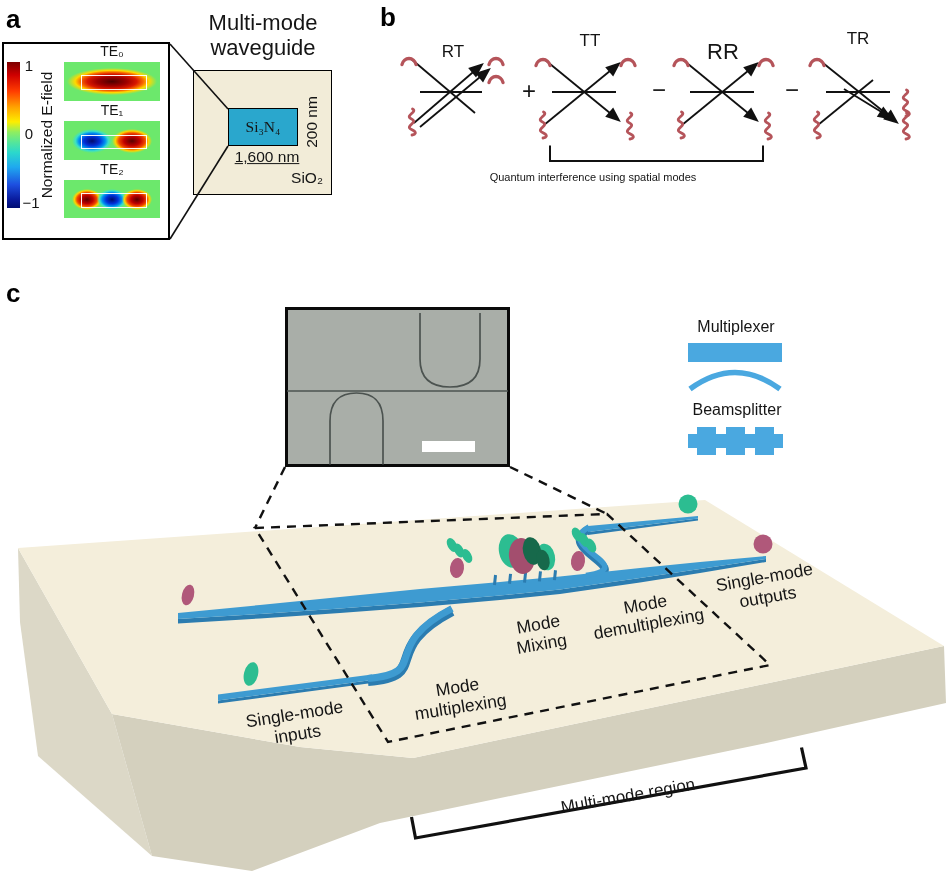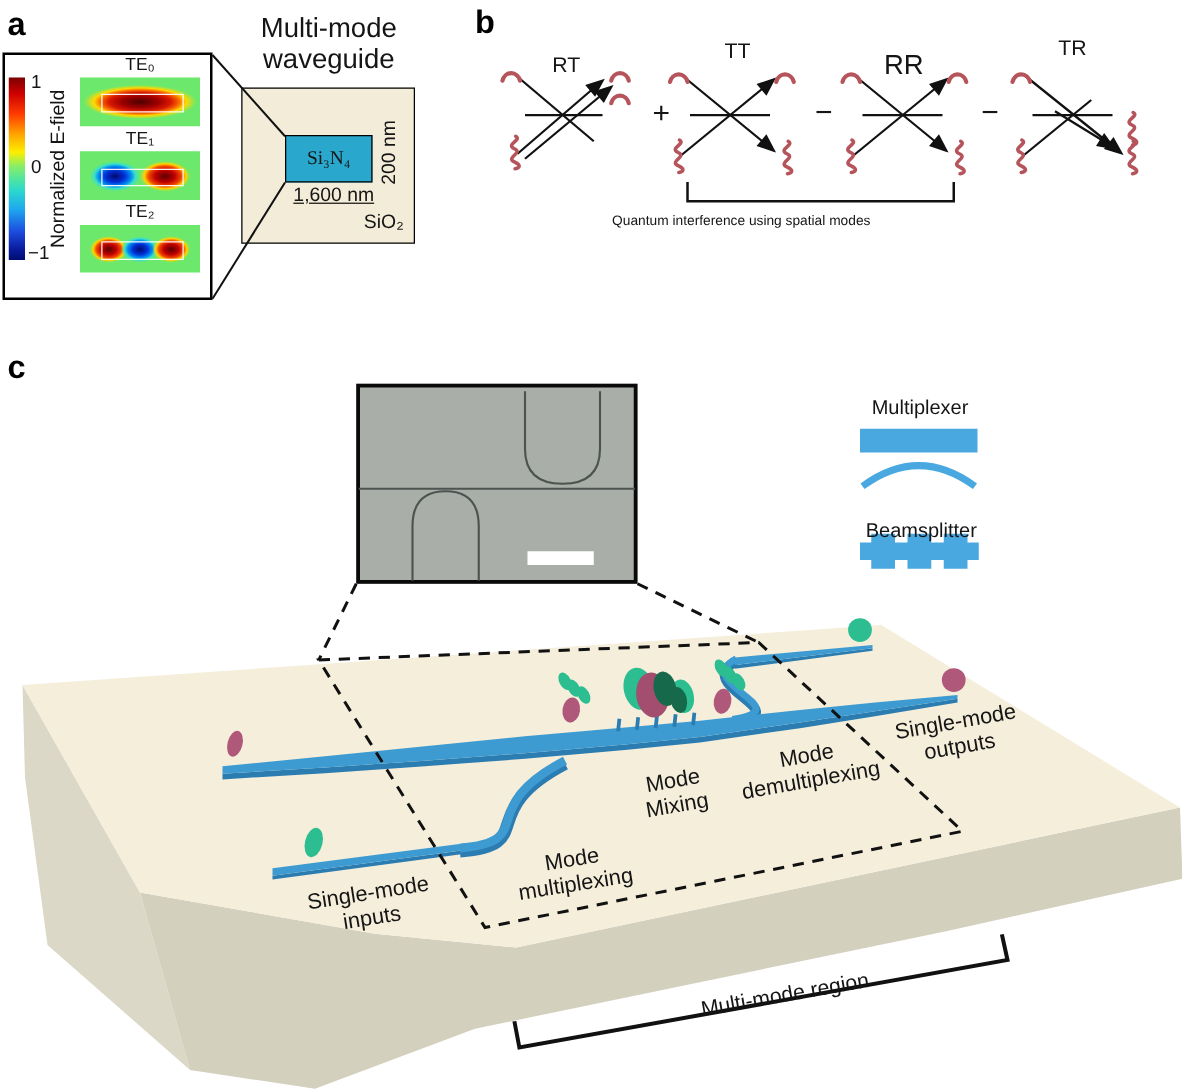--- a/index.html
+++ b/index.html
@@ -74,21 +74,21 @@
   <div class="txt nowrap" style="left:723px;top:52px;font-size:22px;">RR</div>
   <div class="txt nowrap" style="left:858px;top:39px;font-size:17px;">TR</div>
   <div class="txt nowrap" style="left:529px;top:91px;font-size:24px;">+</div>
   <div class="txt nowrap" style="left:659px;top:90px;font-size:24px;">−</div>
   <div class="txt nowrap" style="left:792px;top:90px;font-size:24px;">−</div>
   <div class="txt nowrap" style="left:593px;top:177px;font-size:11px;">Quantum interference using spatial modes</div>
 
   <div class="panel-letter" style="left:6px;top:278px;">c</div>
   <div class="box" id="inset" style="background:#a9aea8;"></div>
   <div class="txt nowrap" style="left:736px;top:327px;font-size:16px;">Multiplexer</div>
-  <div class="txt nowrap" style="left:737px;top:410px;font-size:16px;margin-top:16px;">Beamsplitter</div>
+  <div class="txt nowrap" style="left:737px;top:410px;font-size:16px;">Beamsplitter</div>
 
   <div class="txt" style="left:296px;top:724px;font-size:17.5px;transform:translate(-50%,-50%) rotate(-9deg);">Single-mode
 inputs</div>
   <div class="txt" style="left:459px;top:697px;font-size:17.5px;transform:translate(-50%,-50%) rotate(-9deg);">Mode
 multiplexing</div>
   <div class="txt" style="left:540px;top:634px;font-size:17.5px;transform:translate(-50%,-50%) rotate(-10deg);">Mode
 Mixing</div>
   <div class="txt" style="left:647px;top:614px;font-size:17.5px;transform:translate(-50%,-50%) rotate(-10deg);">Mode
 demultiplexing</div>
   <div class="txt" style="left:766px;top:587px;font-size:17.5px;transform:translate(-50%,-50%) rotate(-10deg);">Single-mode

